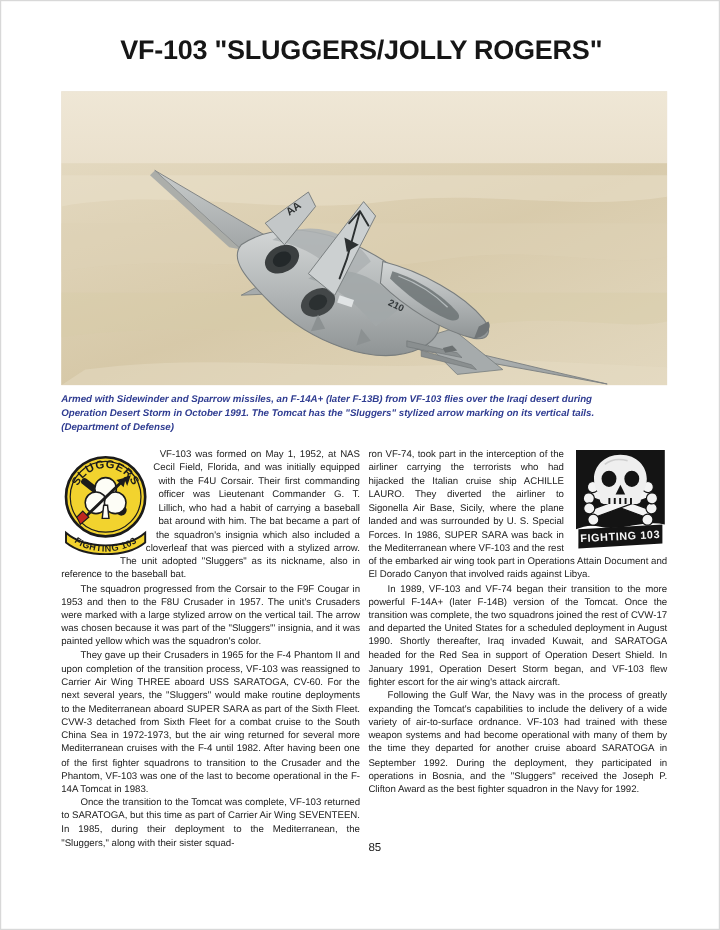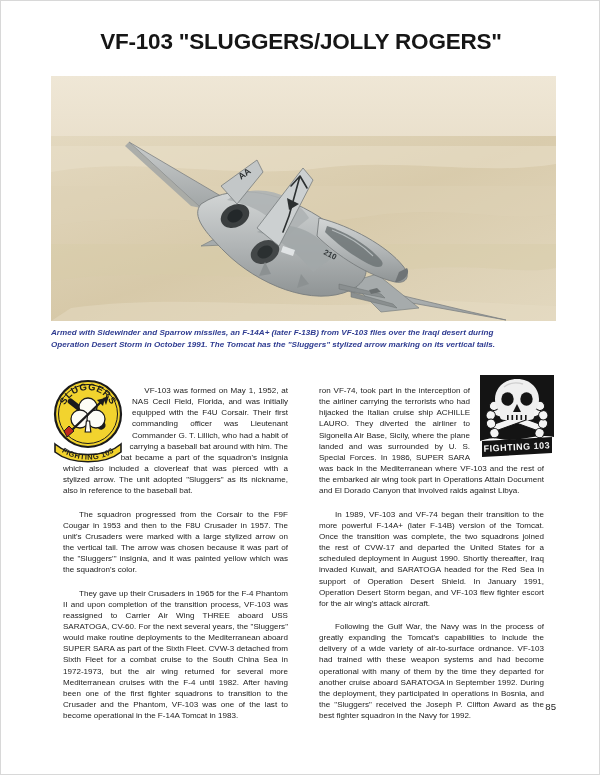--- a/index.html
+++ b/index.html
@@ -67,21 +67,21 @@
     position: absolute;
     top: 372px;
     width: 249px;
     font-size: 8.05px;
     line-height: 11.15px;
     text-align: justify;
     color: #1c1c1c;
   }
   .col.left  { left: 50px; }
   .col.right { left: 306px; }
-  .col p { margin: 12px; text-indent: 16px; }
+  .col p { margin: 0; text-indent: 16px; }
   .col p.noindent { text-indent: 0; }
 
   
   .insignia-float {
     float: left;
     width: 74px;
     height: 92px;
     margin: 1px 7px 0 0;
     shape-outside: circle(50%);
   }
@@ -92,21 +92,20 @@
     margin: 0 0 2px 8px;
   }
 
   .logo-svg { display: block; width: 100%; height: 100%; }
 
   
   .pagenum {
     position: absolute;
     left: 306px; top: 700px;
     width: 249px;
-    text-align: right;
     font-size: 9.6px;
     color: #1c1c1c;
   }
 </style>
 </head>
 <body>
 
 <div class="page">
 
   <div class="title">VF-103 "SLUGGERS/JOLLY ROGERS"</div>
@@ -194,20 +193,21 @@
         <path d="M232 170 L244 174 L242 180 L230 176 Z" fill="#e6e9ea" opacity="0.9"></path>
 
         <text x="272" y="178" font-family="Liberation Sans, sans-serif" font-size="8" font-weight="bold" fill="#33383a" transform="rotate(26 272 178)">210</text>
       </g>
     </svg>
   </div>
 
   <div class="caption">
     <span>Armed with Sidewinder and Sparrow missiles, an F-14A+ (later F-13B) from VF-103 flies over the Iraqi desert during</span>
     <span>Operation Desert Storm in October 1991.  The Tomcat has the "Sluggers" stylized arrow marking on its vertical tails.</span>
+    <span>(Department of Defense)</span>
   </div>
 
   <div class="col left">
 
     <div class="insignia-float">
       <svg class="logo-svg" viewBox="0 0 74 92">
 
         <circle cx="37" cy="40" r="33" fill="#f2d32e" stroke="#1b1b1b" stroke-width="2.2"></circle>
         <circle cx="37" cy="40" r="29.5" fill="none" stroke="#1b1b1b" stroke-width="1"></circle>
 
@@ -242,20 +242,21 @@
         <path d="M4 70 C 20 84, 54 84, 70 70 L70 78 C 54 91, 20 91, 4 78 Z" fill="#f2d32e" stroke="#1b1b1b" stroke-width="1.6"></path>
         <text font-family="Liberation Sans, sans-serif" font-size="7.6" font-weight="bold" fill="#1b1b1b" letter-spacing="0.4">
           <textPath href="#arcBanner" startOffset="50%" text-anchor="middle">FIGHTING 103</textPath>
         </text>
       </svg>
     </div>
 
     <p>VF-103 was formed on May 1, 1952, at NAS Cecil Field, Florida, and was initially equipped with the F4U Corsair.  Their first commanding officer was Lieutenant Commander G. T. Lillich, who had a habit of carrying a baseball bat around with him.  The bat became a part of the squadron's insignia which also included a cloverleaf that was pierced with a stylized arrow.  The unit adopted "Sluggers" as its nickname, also in reference to the baseball bat.</p>
     <p>The squadron progressed from the Corsair to the F9F Cougar in 1953 and then to the F8U Crusader in 1957.  The unit's Crusaders were marked with a large stylized arrow on the vertical tail.  The arrow was chosen because it was part of the "Sluggers'" insignia, and it was painted yellow which was the squadron's color.</p>
     <p>They gave up their Crusaders in 1965 for the F-4 Phantom II and upon completion of the transition process, VF-103 was reassigned to Carrier Air Wing THREE aboard USS SARATOGA, CV-60.  For the next several years, the "Sluggers" would make routine deployments to the Mediterranean aboard SUPER SARA as part of the Sixth Fleet.  CVW-3 detached from Sixth Fleet for a combat cruise to the South China Sea in 1972-1973, but the air wing returned for several more Mediterranean cruises with the F-4 until 1982.  After having been one of the first fighter squadrons to transition to the Crusader and the Phantom, VF-103 was one of the last to become operational in the F-14A Tomcat in 1983.</p>
+    <p>Once the transition to the Tomcat was complete, VF-103 returned to SARATOGA, but this time as part of Carrier Air Wing SEVENTEEN.  In 1985, during their deployment to the Mediterranean, the "Sluggers," along with their sister squad-</p>
   </div>
 
   <div class="col right">
 
     <div class="jolly-float">
       <svg class="logo-svg" viewBox="0 0 78 86">
 
         <path d="M2 2 L76 2 L76 64 C 58 60, 40 70, 22 66 C 14 64, 8 66, 2 68 Z" fill="#141414"></path>
 
         <g fill="#f4f4f4" stroke="#141414" stroke-width="1">

